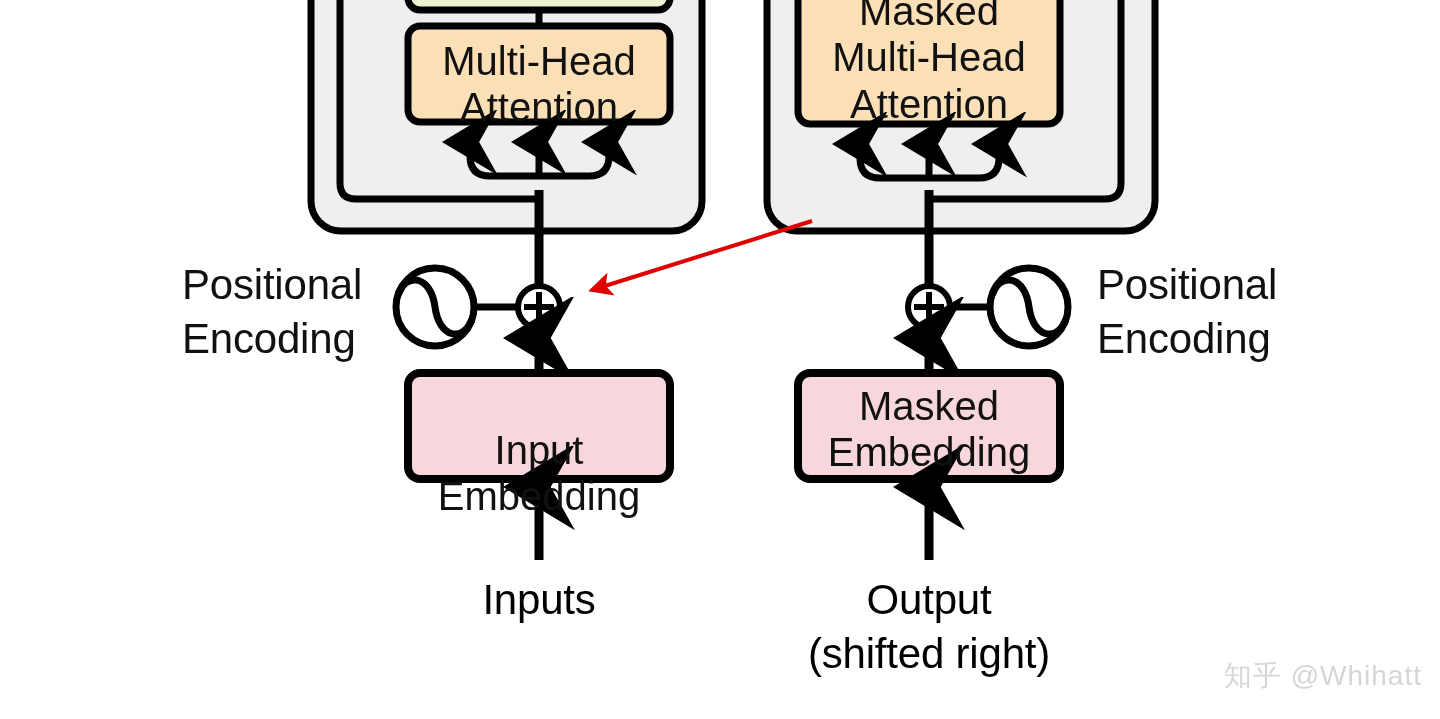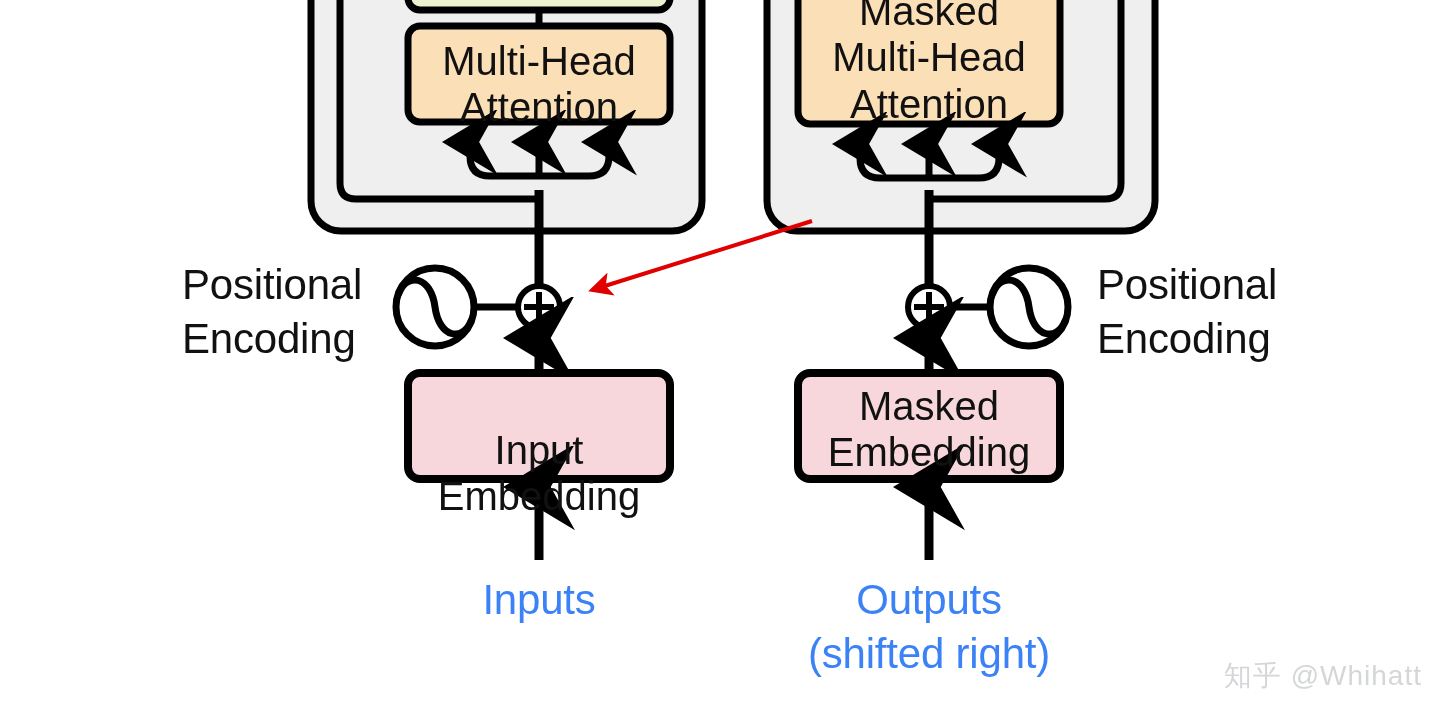--- a/index.html
+++ b/index.html
@@ -45,21 +45,21 @@
   }
   .side-label {
     font-size: 42px;
     font-weight: 400;
     color: #111111;
     line-height: 1.28;
   }
   .bottom-label {
     font-size: 42px;
     font-weight: 400;
-    color: #3b82f6;
+    color: #000000;
     text-align: center;
     line-height: 1.28;
   }
   #watermark {
     position: absolute;
     right: 18px;
     bottom: 24px;
     color: #d4d6d8;
     font-size: 28px;
     font-family: "Liberation Sans", "DejaVu Sans", sans-serif;
@@ -192,19 +192,19 @@
   <div class="box-label" style="left:798px; top:383px; width:262px; font-size:40px;">
     <div>Masked</div>
     <div>Embedding</div>
   </div>
 
   <div class="lbl bottom-label" style="left:389px; top:573px; width:300px;">
     <div>Inputs</div>
   </div>
 
   <div class="lbl bottom-label" style="left:779px; top:573px; width:300px;">
-    <div>Outputs</div>
+    <div>Output</div>
     <div>(shifted right)</div>
   </div>
 
   <div id="watermark">知乎 @Whihatt</div>
 
 </div>
 
 </body></html>

